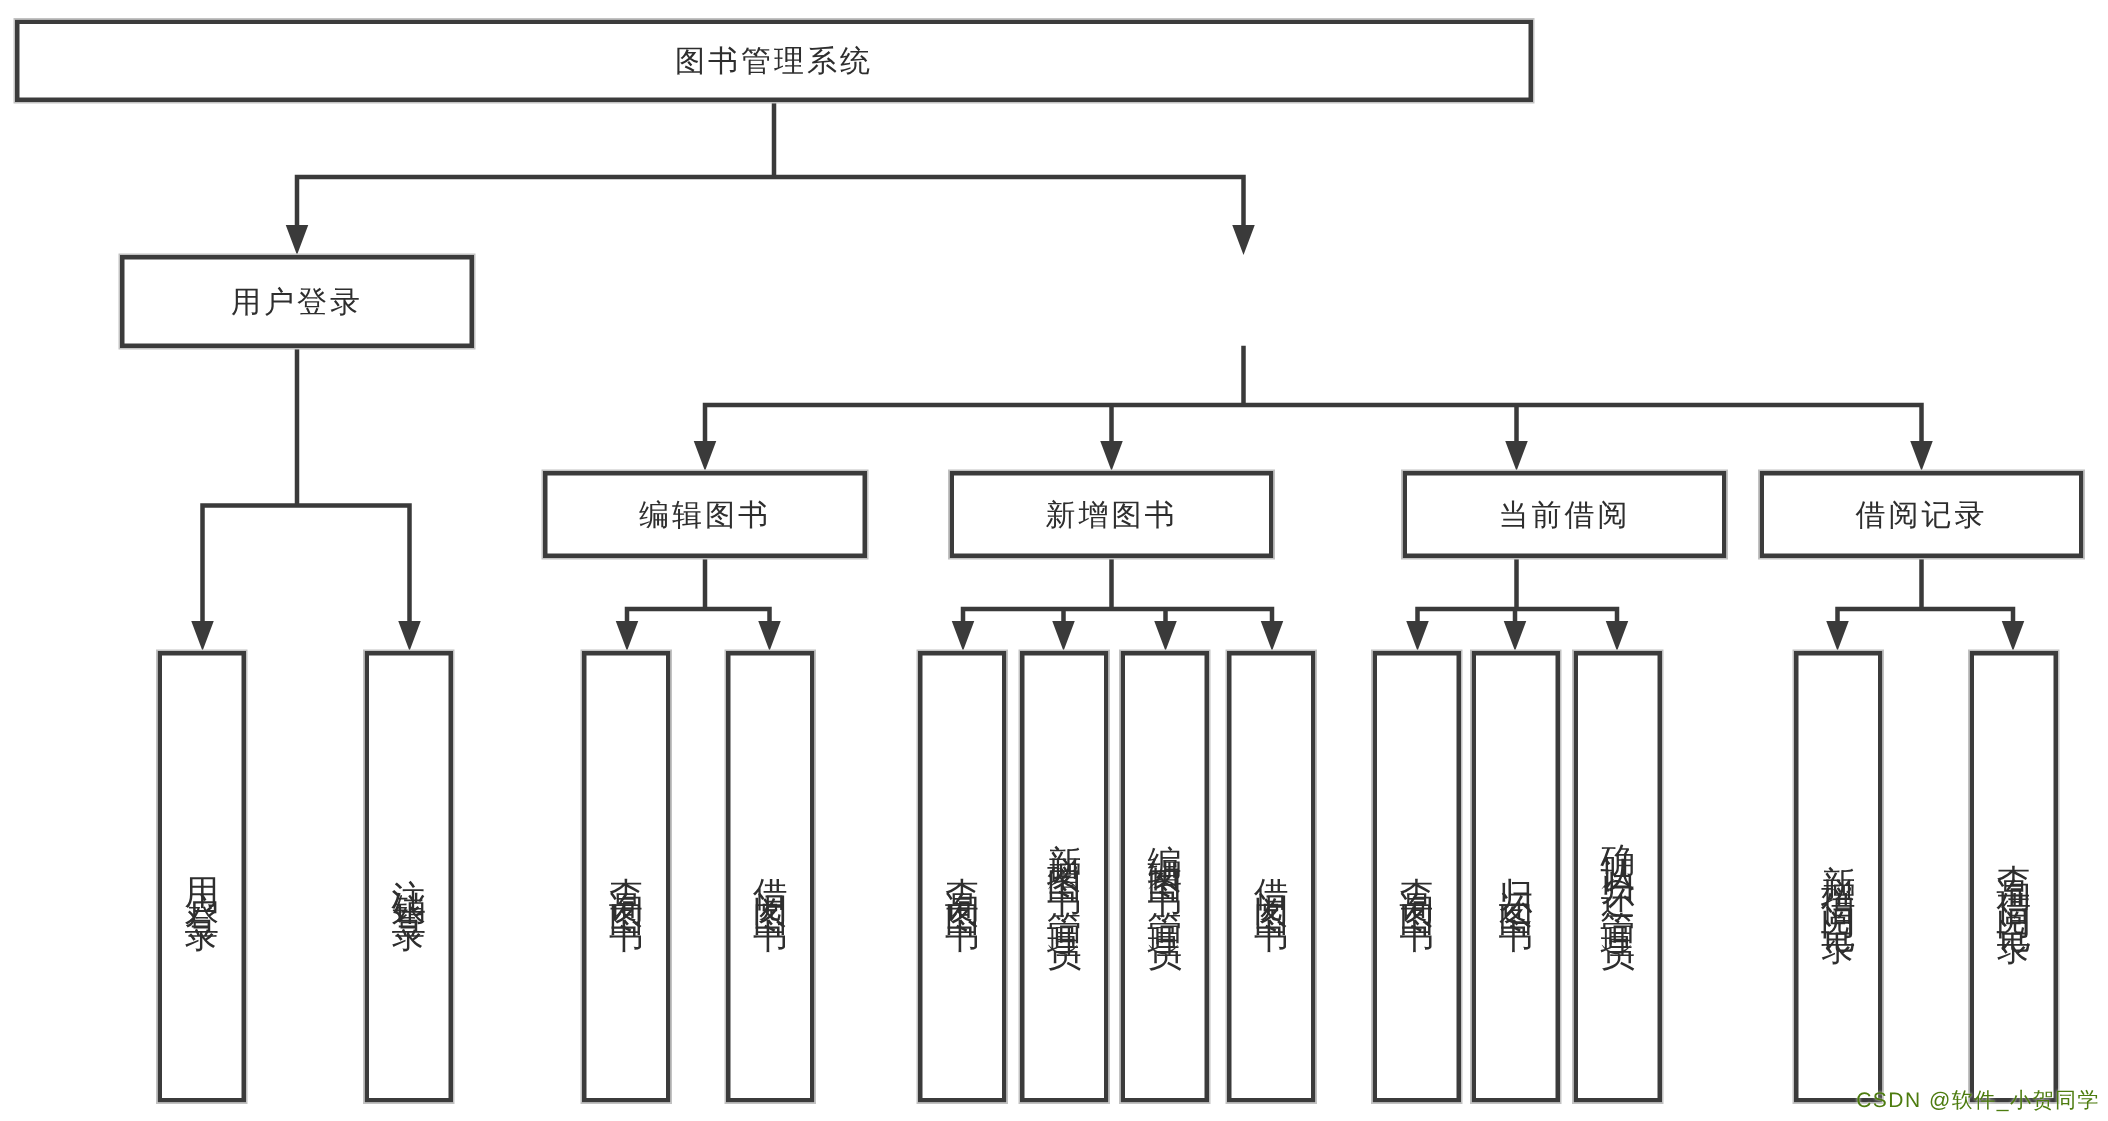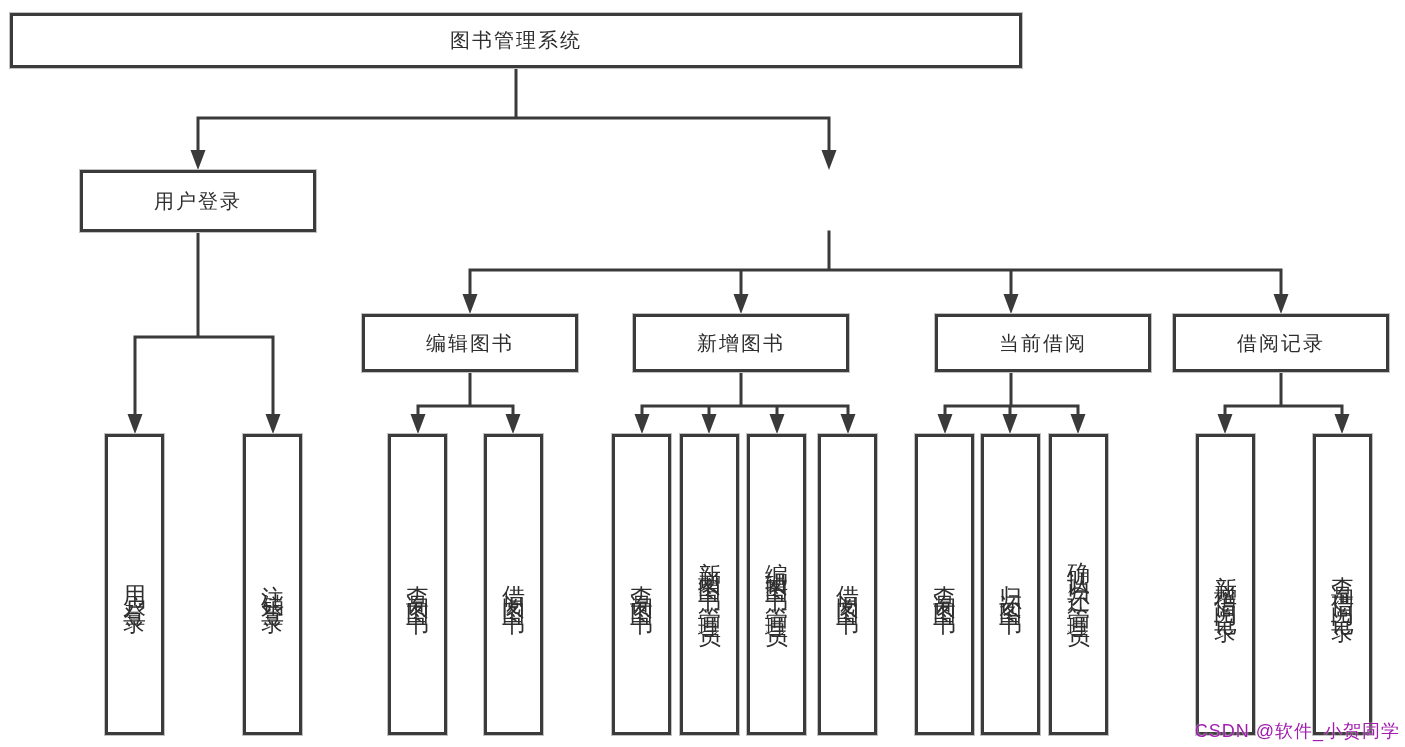--- a/index.html
+++ b/index.html
@@ -39,22 +39,22 @@
     font-size: 23px;
     letter-spacing: 9px;
     line-height: 1;
     color: #2e2e2e;
   }
   .watermark {
     position: absolute;
     right: 5px;
     bottom: 4px;
     z-index: 5;
-    font-size: 18px;
-    color: #a21caf;
+    font-size: 14px;
+    color: #4d7c0f;
     letter-spacing: 1px;
     text-shadow: 0 0 2px #ffffff;
     white-space: nowrap;
   }
 </style>
 </head>
 <body>
 
 <div class="canvas">
 

